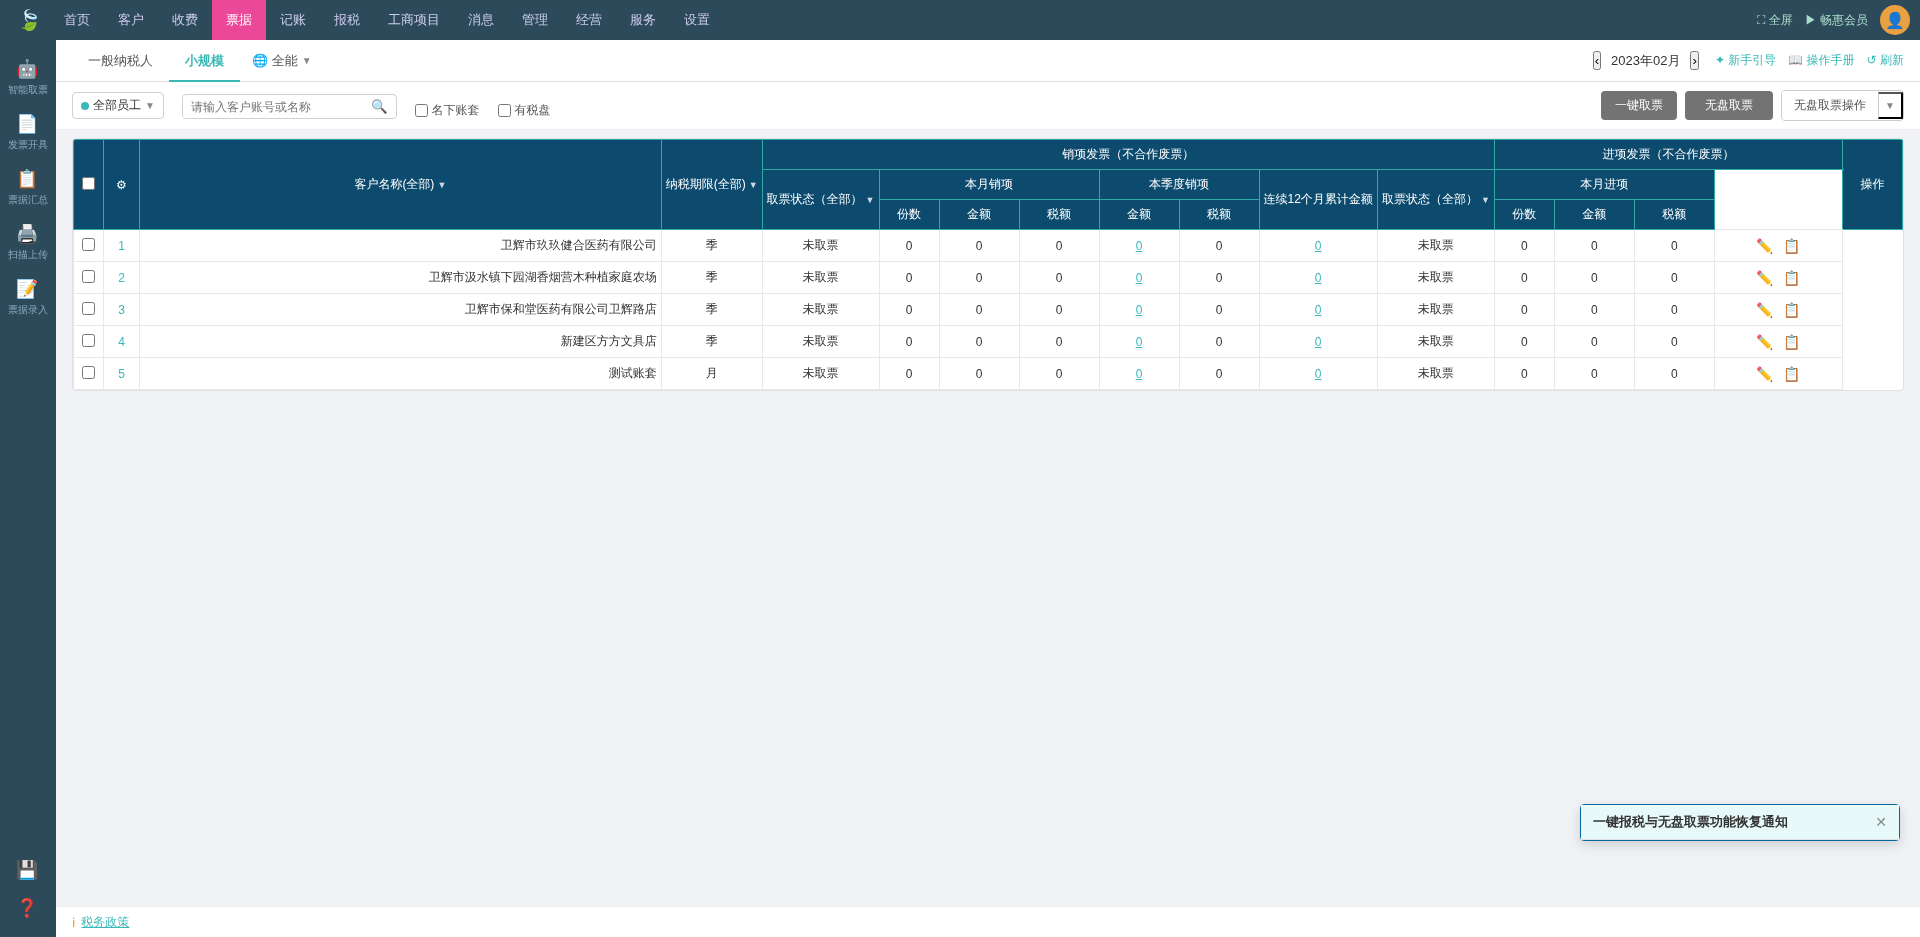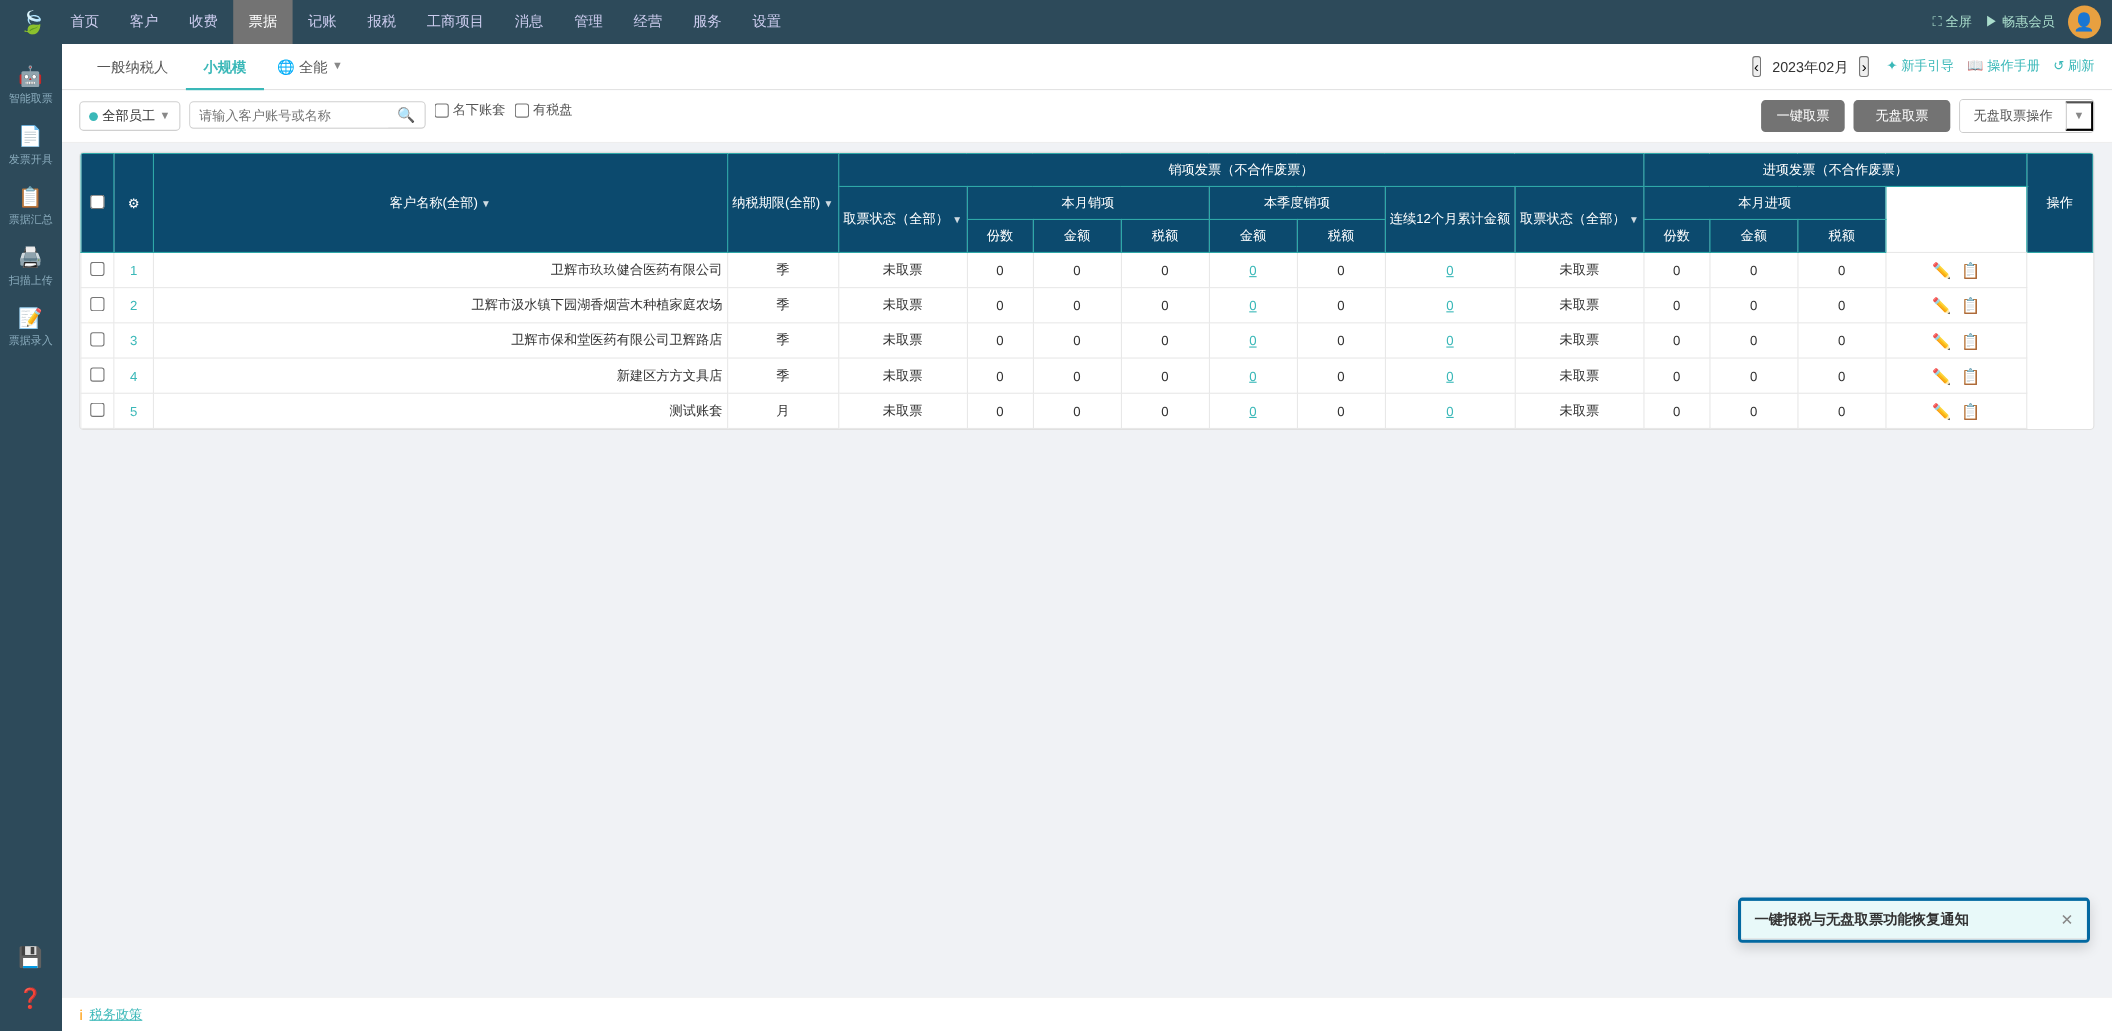--- a/index.html
+++ b/index.html
@@ -13,21 +13,21 @@
     }
     .top-nav .logo {
       width: 40px; height: 40px; display: flex; align-items: center; justify-content: center;
       font-size: 20px; color: #4fc3c3;
     }
     .top-nav .nav-items { display: flex; flex: 1; }
     .top-nav .nav-item {
       padding: 0 14px; height: 40px; line-height: 40px; cursor: pointer;
       color: #cce; font-size: 13px;
     }
-    .top-nav .nav-item.active { background: #737373; color: #fff; }
+    .top-nav .nav-item.active { background: #ec4899; color: #fff; }
     .top-nav .nav-right { display: flex; align-items: center; gap: 12px; font-size: 12px; color: #adc; }
     .top-nav .nav-right span { cursor: pointer; }
     .top-nav .nav-right .user-avatar {
       width: 30px; height: 30px; border-radius: 50%; background: #e8a040;
       display: flex; align-items: center; justify-content: center; font-size: 16px;
     }
 
     
     .sidebar {
       position: fixed; top: 40px; left: 0; bottom: 0; width: 56px;
@@ -62,21 +62,21 @@
     }
     .tab-item.active { color: #3ab8b8; border-bottom: 2px solid #3ab8b8; font-weight: bold; }
     .tab-full { display: flex; align-items: center; gap: 4px; padding: 0 12px; cursor: pointer; color: #555; font-size: 13px; }
     .tab-full .dropdown-icon { font-size: 10px; color: #888; }
 
     
     .toolbar {
       background: #fff; display: flex; align-items: center; padding: 8px 16px;
       gap: 10px; border-bottom: 1px solid #eee;
     }
-    .toolbar-left { display: flex; align-items: flex-start; gap: 8px; flex: 1; }
+    .toolbar-left { display: flex; align-items: flex-end; gap: 18px; flex: 1; }
     .toolbar-right { display: flex; align-items: center; gap: 8px; }
     .select-box {
       display: flex; align-items: center; border: 1px solid #d0d0d0; border-radius: 4px;
       padding: 4px 8px; gap: 4px; cursor: pointer; background: #fff;
       font-size: 12px; color: #333; min-width: 80px;
     }
     .select-box .dot { width: 8px; height: 8px; border-radius: 50%; background: #3ab8b8; display: inline-block; }
     .search-box {
       display: flex; align-items: center; border: 1px solid #d0d0d0; border-radius: 4px;
       overflow: hidden; background: #fff;
@@ -132,23 +132,23 @@
     .col-count { width: 60px; }
     .col-amount { width: 80px; }
     .col-tax { width: 80px; }
     .col-cum { width: 100px; }
     .col-op { width: 60px; }
 
     .icon-btn { background: none; border: none; cursor: pointer; color: #3ab8b8; font-size: 14px; padding: 0 3px; }
 
     
     .notification-popup {
-      position: fixed; bottom: 80px; right: 20px;
+      position: fixed; bottom: 96px; right: 20px;
       width: 320px; background: #fff;
-      border: 3px solid #0369a1; border-radius: 4px;
+      border: 1px solid #0369a1; border-radius: 4px;
       box-shadow: 0 4px 12px rgba(0,0,0,0.15);
       font-size: 12px;
       text-align: right;
     }
     .notification-header {
       background: #e8f9f9; padding: 8px 12px; display: flex; justify-content: space-between;
       align-items: center; border-bottom: 1px solid #e0e0e0;
     }
     .notification-header .title { font-size: 13px; font-weight: bold; color: #333; }
     .notification-header .close-btn { cursor: pointer; color: #888; font-size: 14px; }

